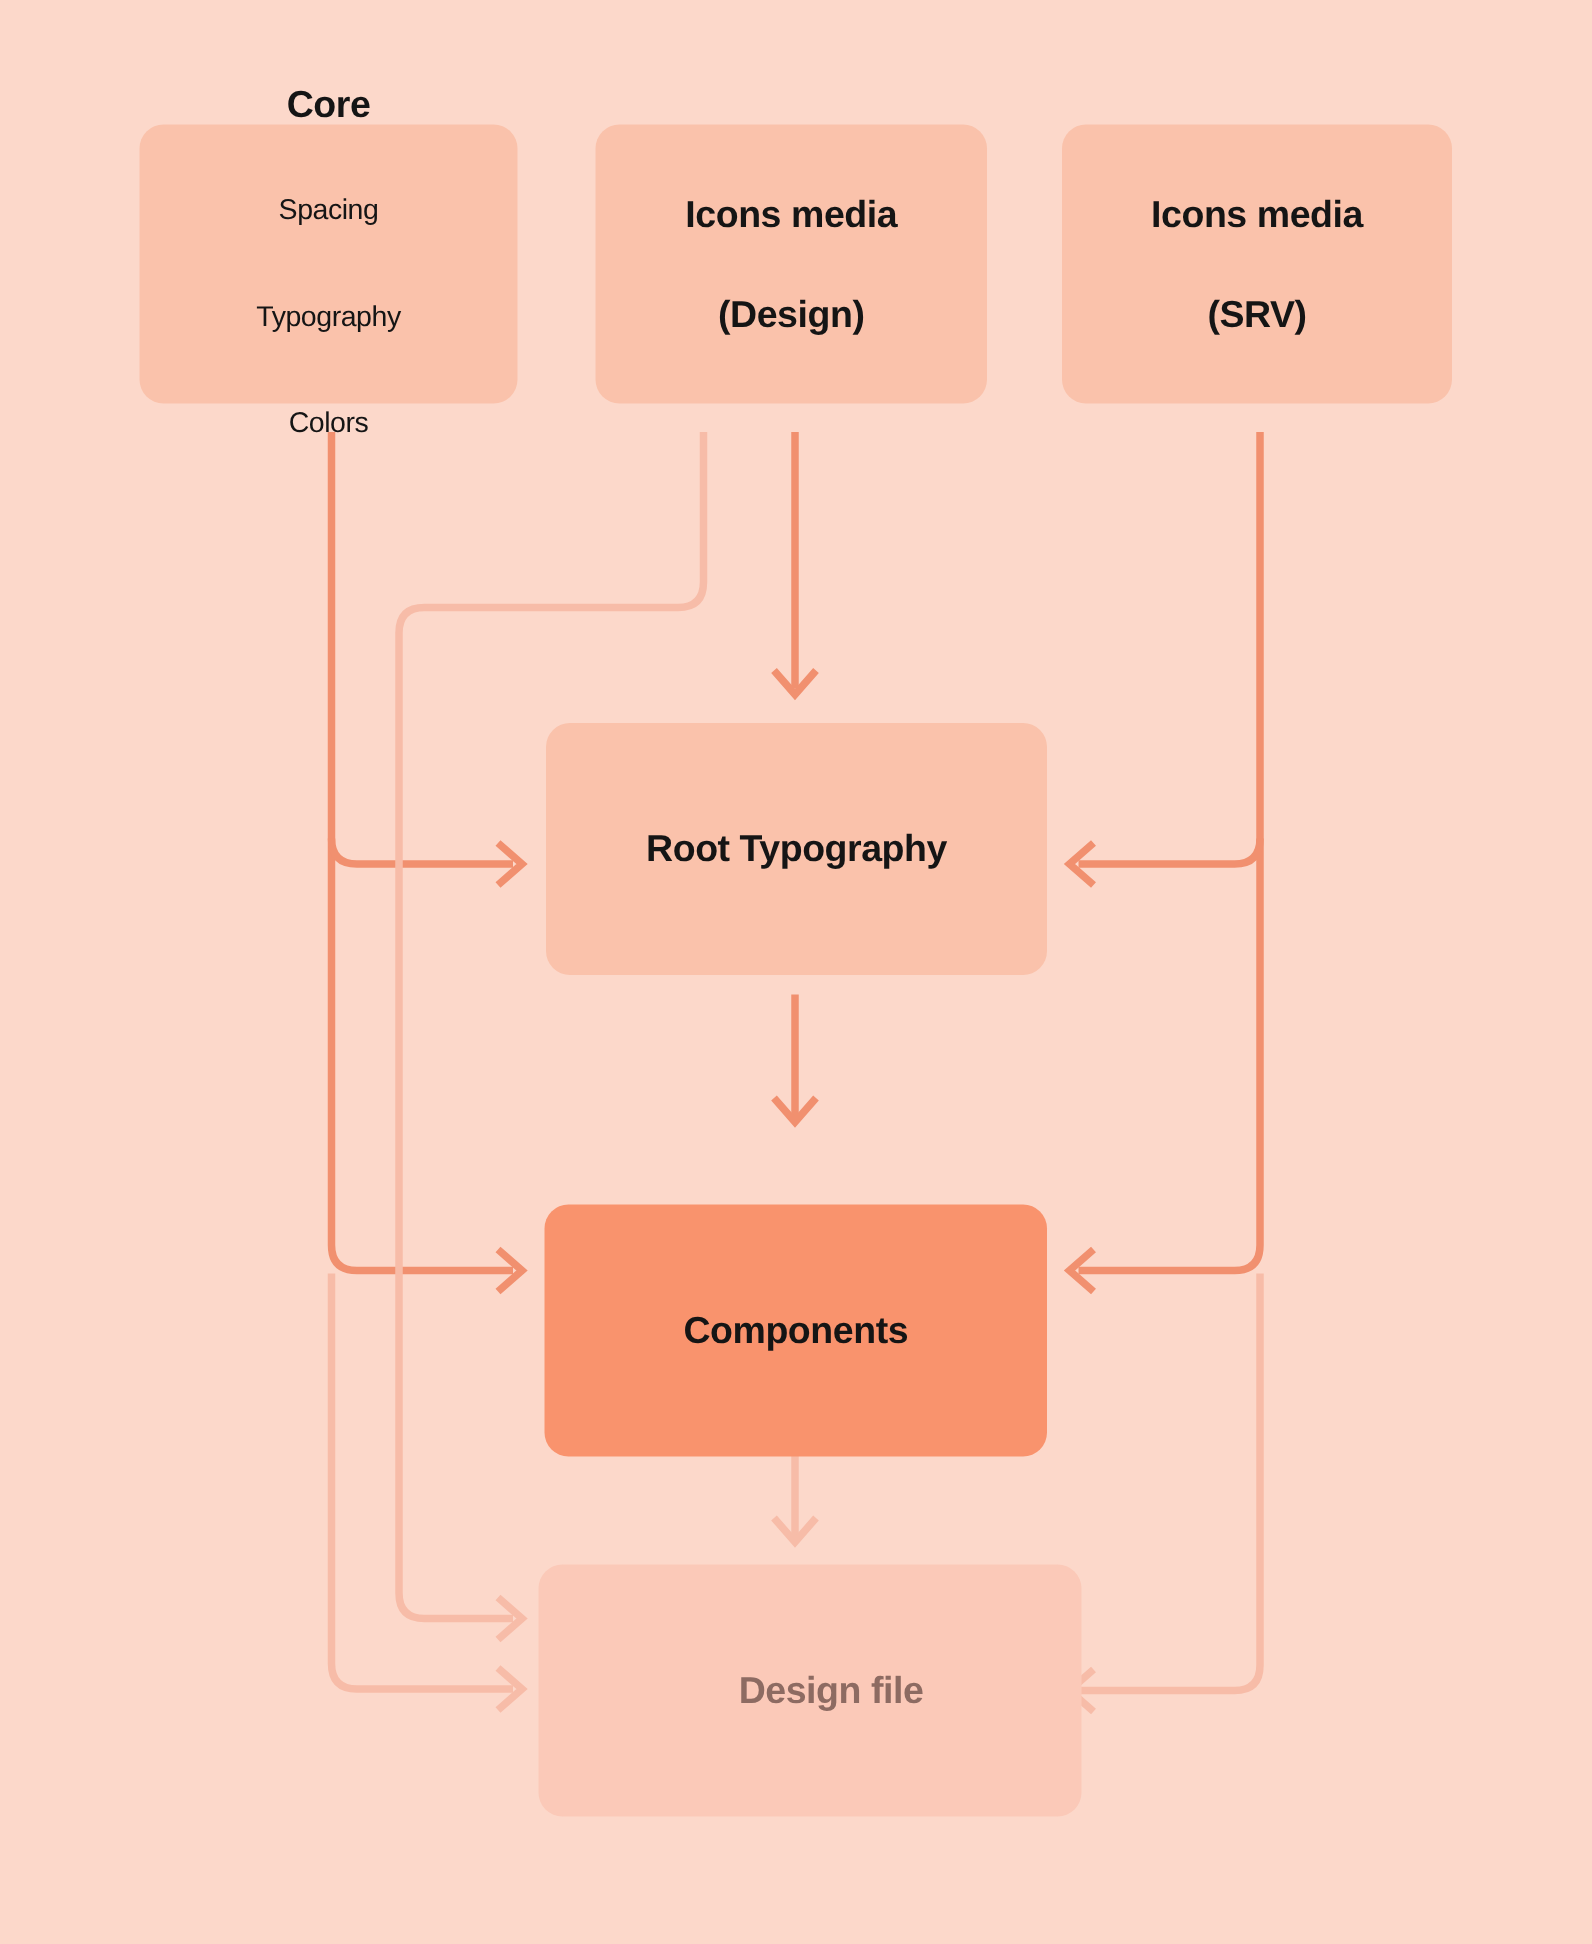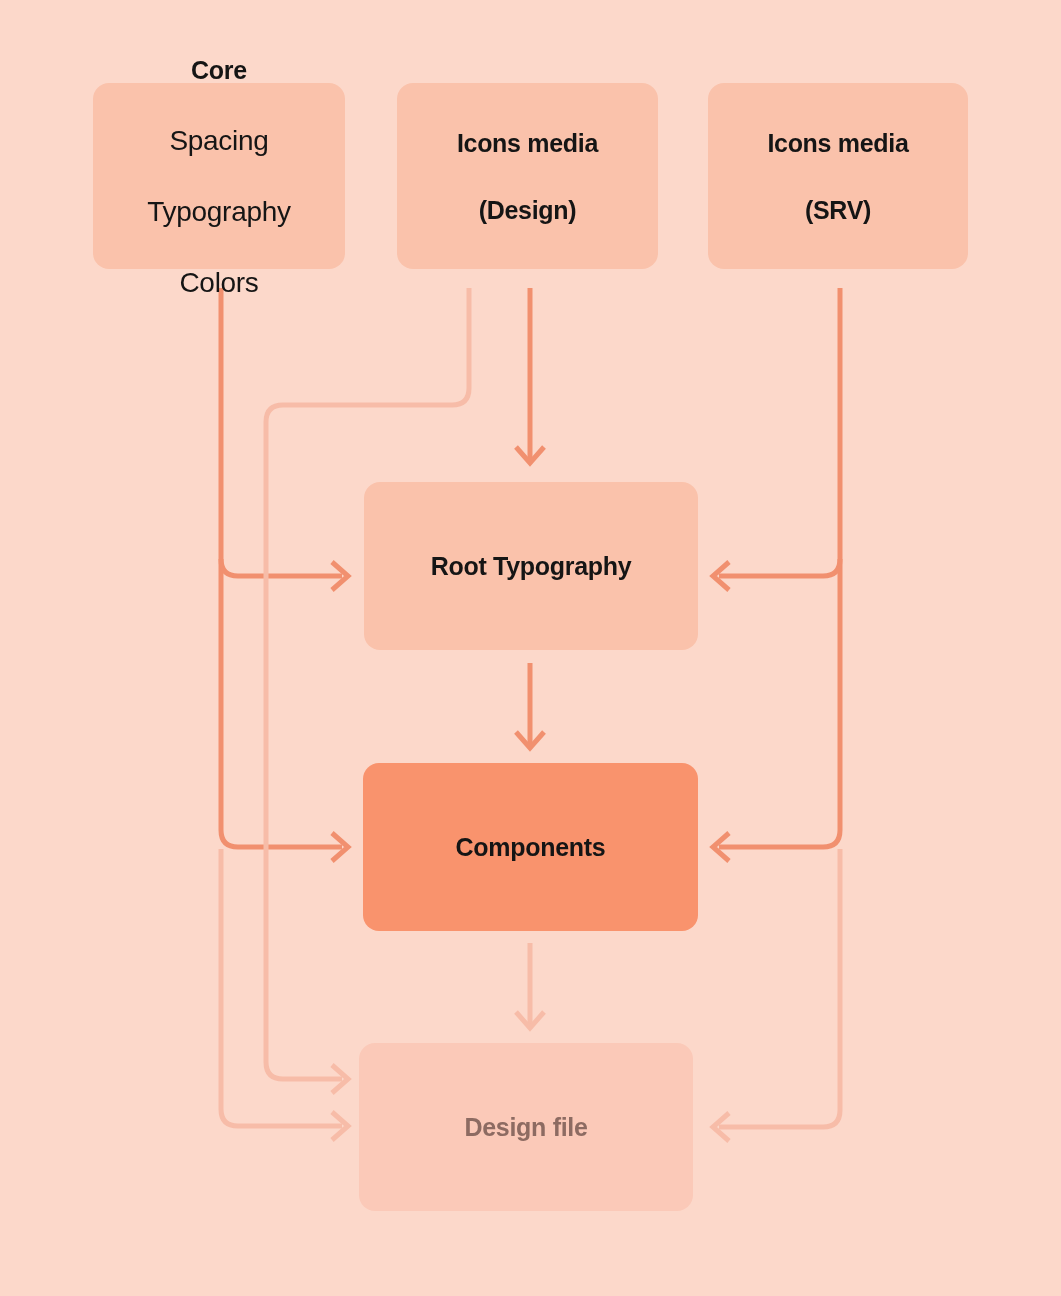--- a/index.html
+++ b/index.html
@@ -31,26 +31,26 @@
     letter-spacing: -0.3px;
     gap: 33px;
   }
   .node .title {
     font-weight: bold;
     font-size: 25px;
     line-height: 34px;
   }
   .node .item {
     font-weight: normal;
-    font-size: 28px;
+    font-size: 19px;
     line-height: 38px;
   }
   .fill-default  { background: var(--node-fill, #fac2ab); }
-  .fill-emphasis { background: var(--node-fill-emphasis, #f9936d); }
-  .fill-muted    { background: var(--node-fill-muted, #fbc9b8); }
+  .fill-emphasis { background: var(--node-fill-emphasis, #f9936d); margin-top: 40px; }
+  .fill-muted    { background: var(--node-fill-muted, #fbc9b8); padding-left: 28px; }
 
   #node-core            { left:  93px; top:   83px; width: 252px; height: 186px; }
   #node-core .title     { line-height: 38px; }
   #node-icons-client    { left: 397px; top:   83px; width: 261px; height: 186px; }
   #node-icons-srv       { left: 708px; top:   83px; width: 260px; height: 186px; }
   #node-root-components { left: 364px; top:  482px; width: 334px; height: 168px; }
   #node-components      { left: 363px; top:  763px; width: 335px; height: 168px; }
   #node-design-file     { left: 359px; top: 1043px; width: 334px; height: 168px; }
   #node-design-file .title { color: var(--text-muted, #8d6b62); }
 </style>

